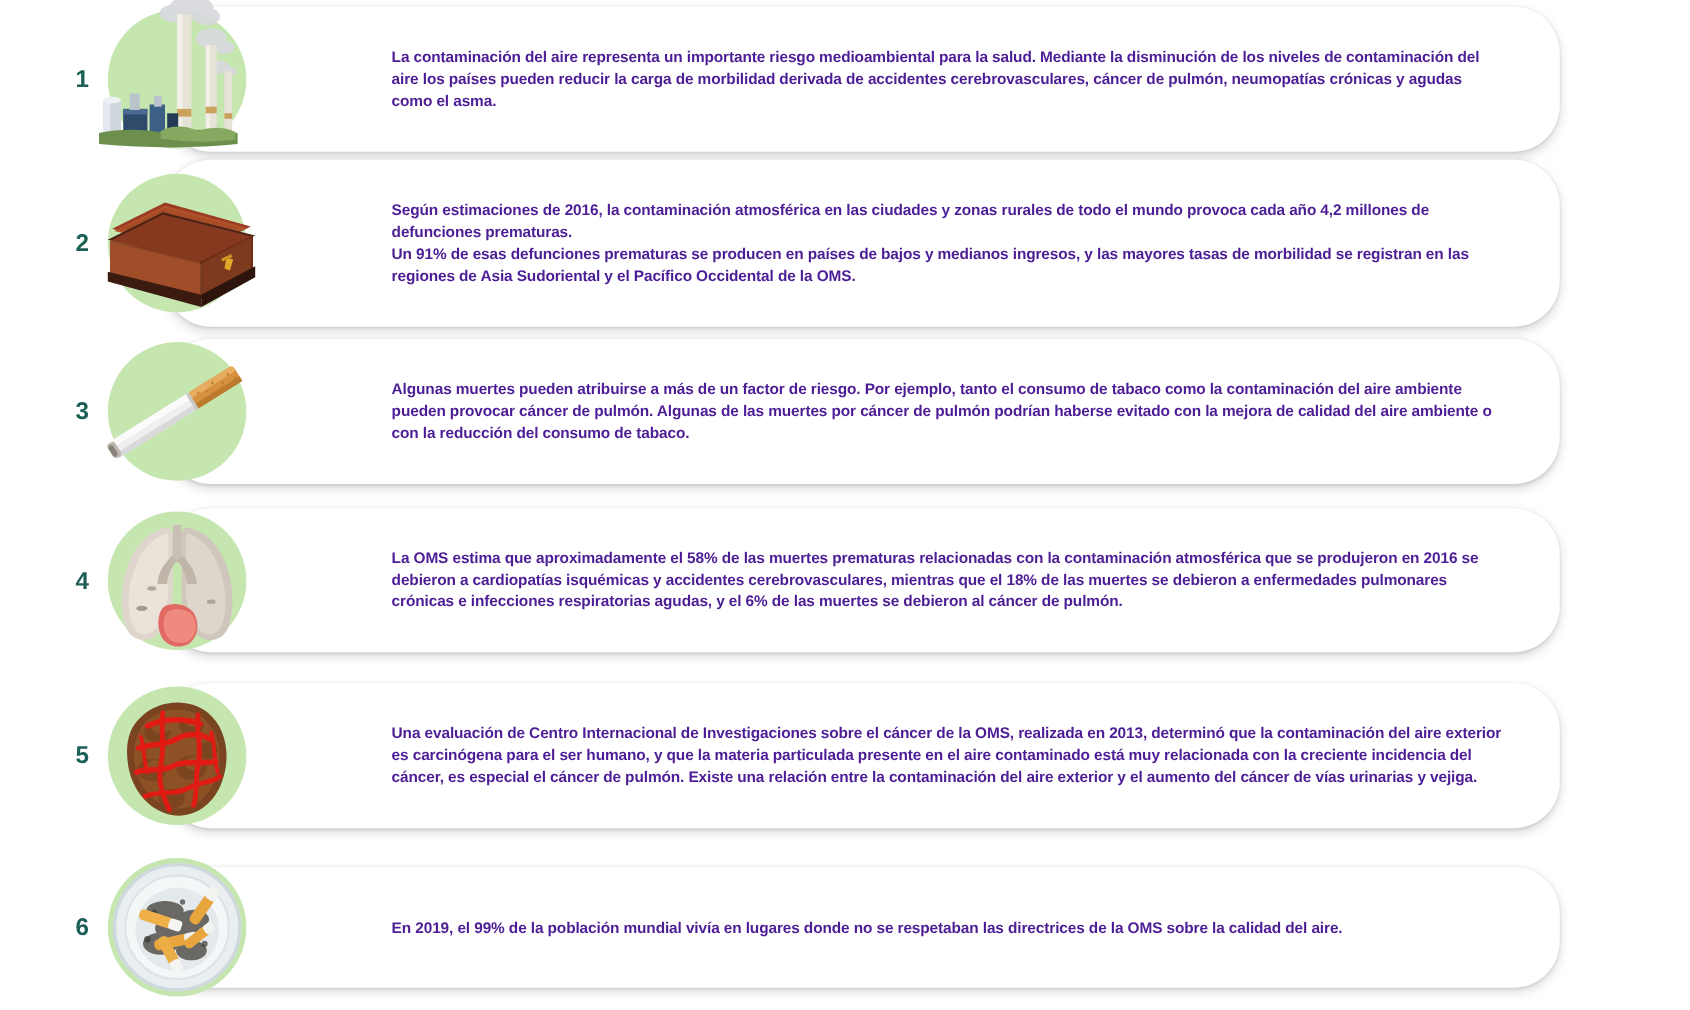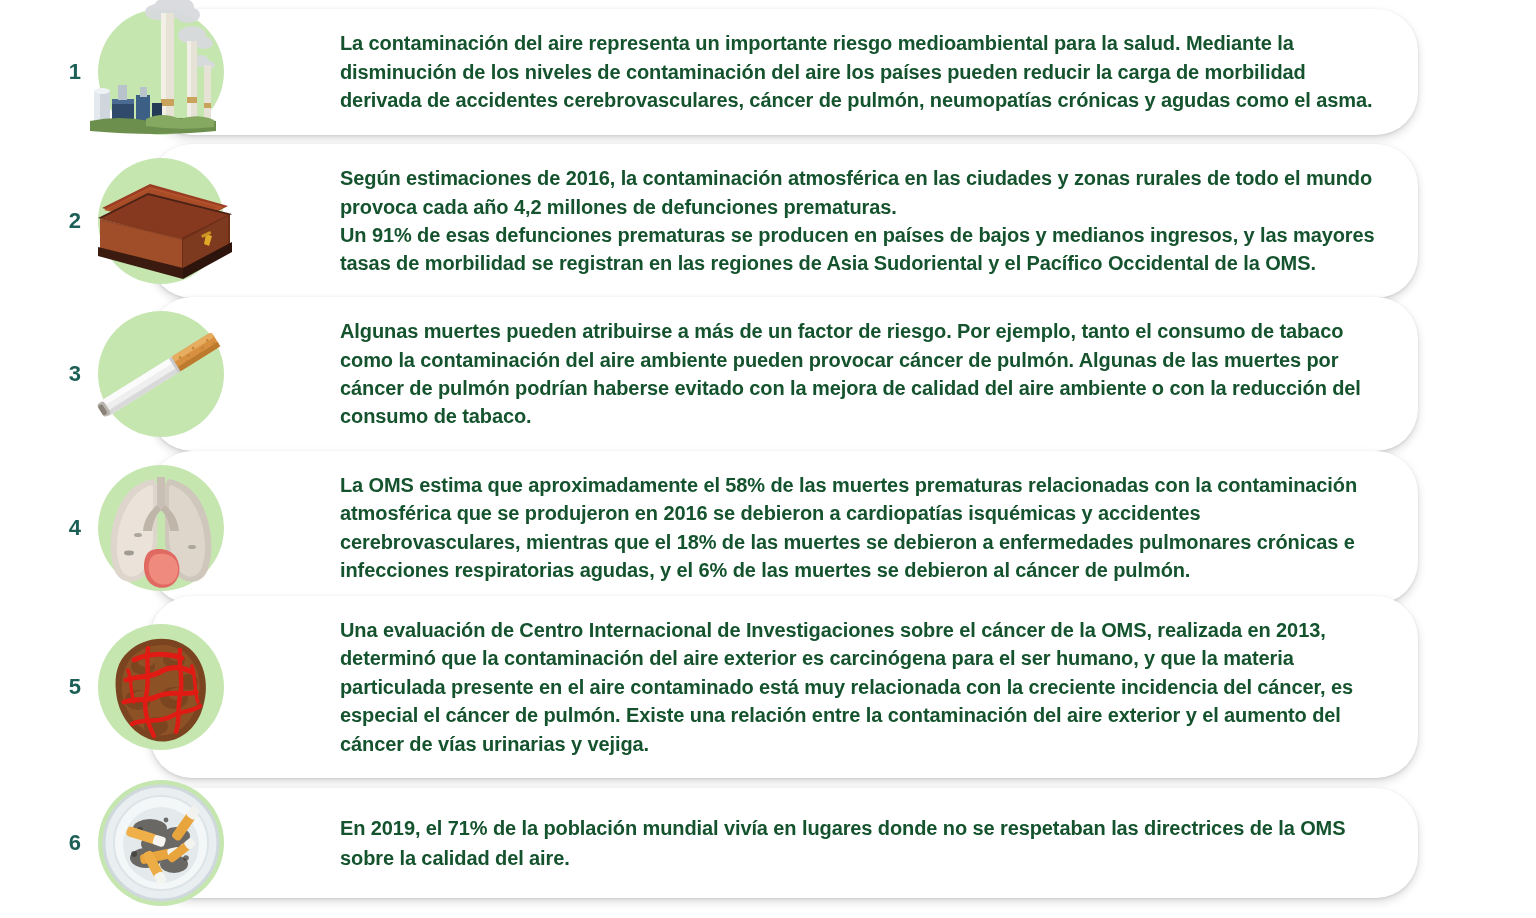--- a/index.html
+++ b/index.html
@@ -52,27 +52,27 @@
     background: #ffffff;
     border-radius: 42px;
     box-shadow: 0 4px 10px rgba(0,0,0,0.14), 0 1px 3px rgba(0,0,0,0.10);
     padding: 20px 34px 20px 190px;
     min-height: 86px;
     display: flex;
     align-items: center;
     box-sizing: border-box;
   }
   .card-text {
-    color: #14532d;
-    font-size: 20px;
+    color: #4c1d95;
+    font-size: 14px;
     font-weight: bold;
     line-height: 1.42;
     letter-spacing: -0.1px;
     white-space: pre-line;
-    margin: 0;
+    margin: 16px;
   }
 
   
   .illus {
     position: absolute;
     left: -62px;
     top: 50%;
     transform: translateY(-50%);
     width: 146px;
     height: 146px;
@@ -364,18 +364,18 @@
               </g>
               <g transform="rotate(-38 92 82)">
                 <rect x="78" y="77" width="26" height="9" rx="4" fill="#e8a53d"></rect>
                 <rect x="100" y="77" width="10" height="9" rx="3" fill="#f2f2ef"></rect>
               </g>
             </g>
           </g>
         </svg>
       </div>
       <div class="card">
-        <p class="card-text">En 2019, el 71% de la población mundial vivía en lugares donde no se respetaban las directrices de la OMS sobre la calidad del aire.</p>
+        <p class="card-text">En 2019, el 99% de la población mundial vivía en lugares donde no se respetaban las directrices de la OMS sobre la calidad del aire.</p>
       </div>
     </div>
   </div>
 
 </div>
 
 </body></html>

